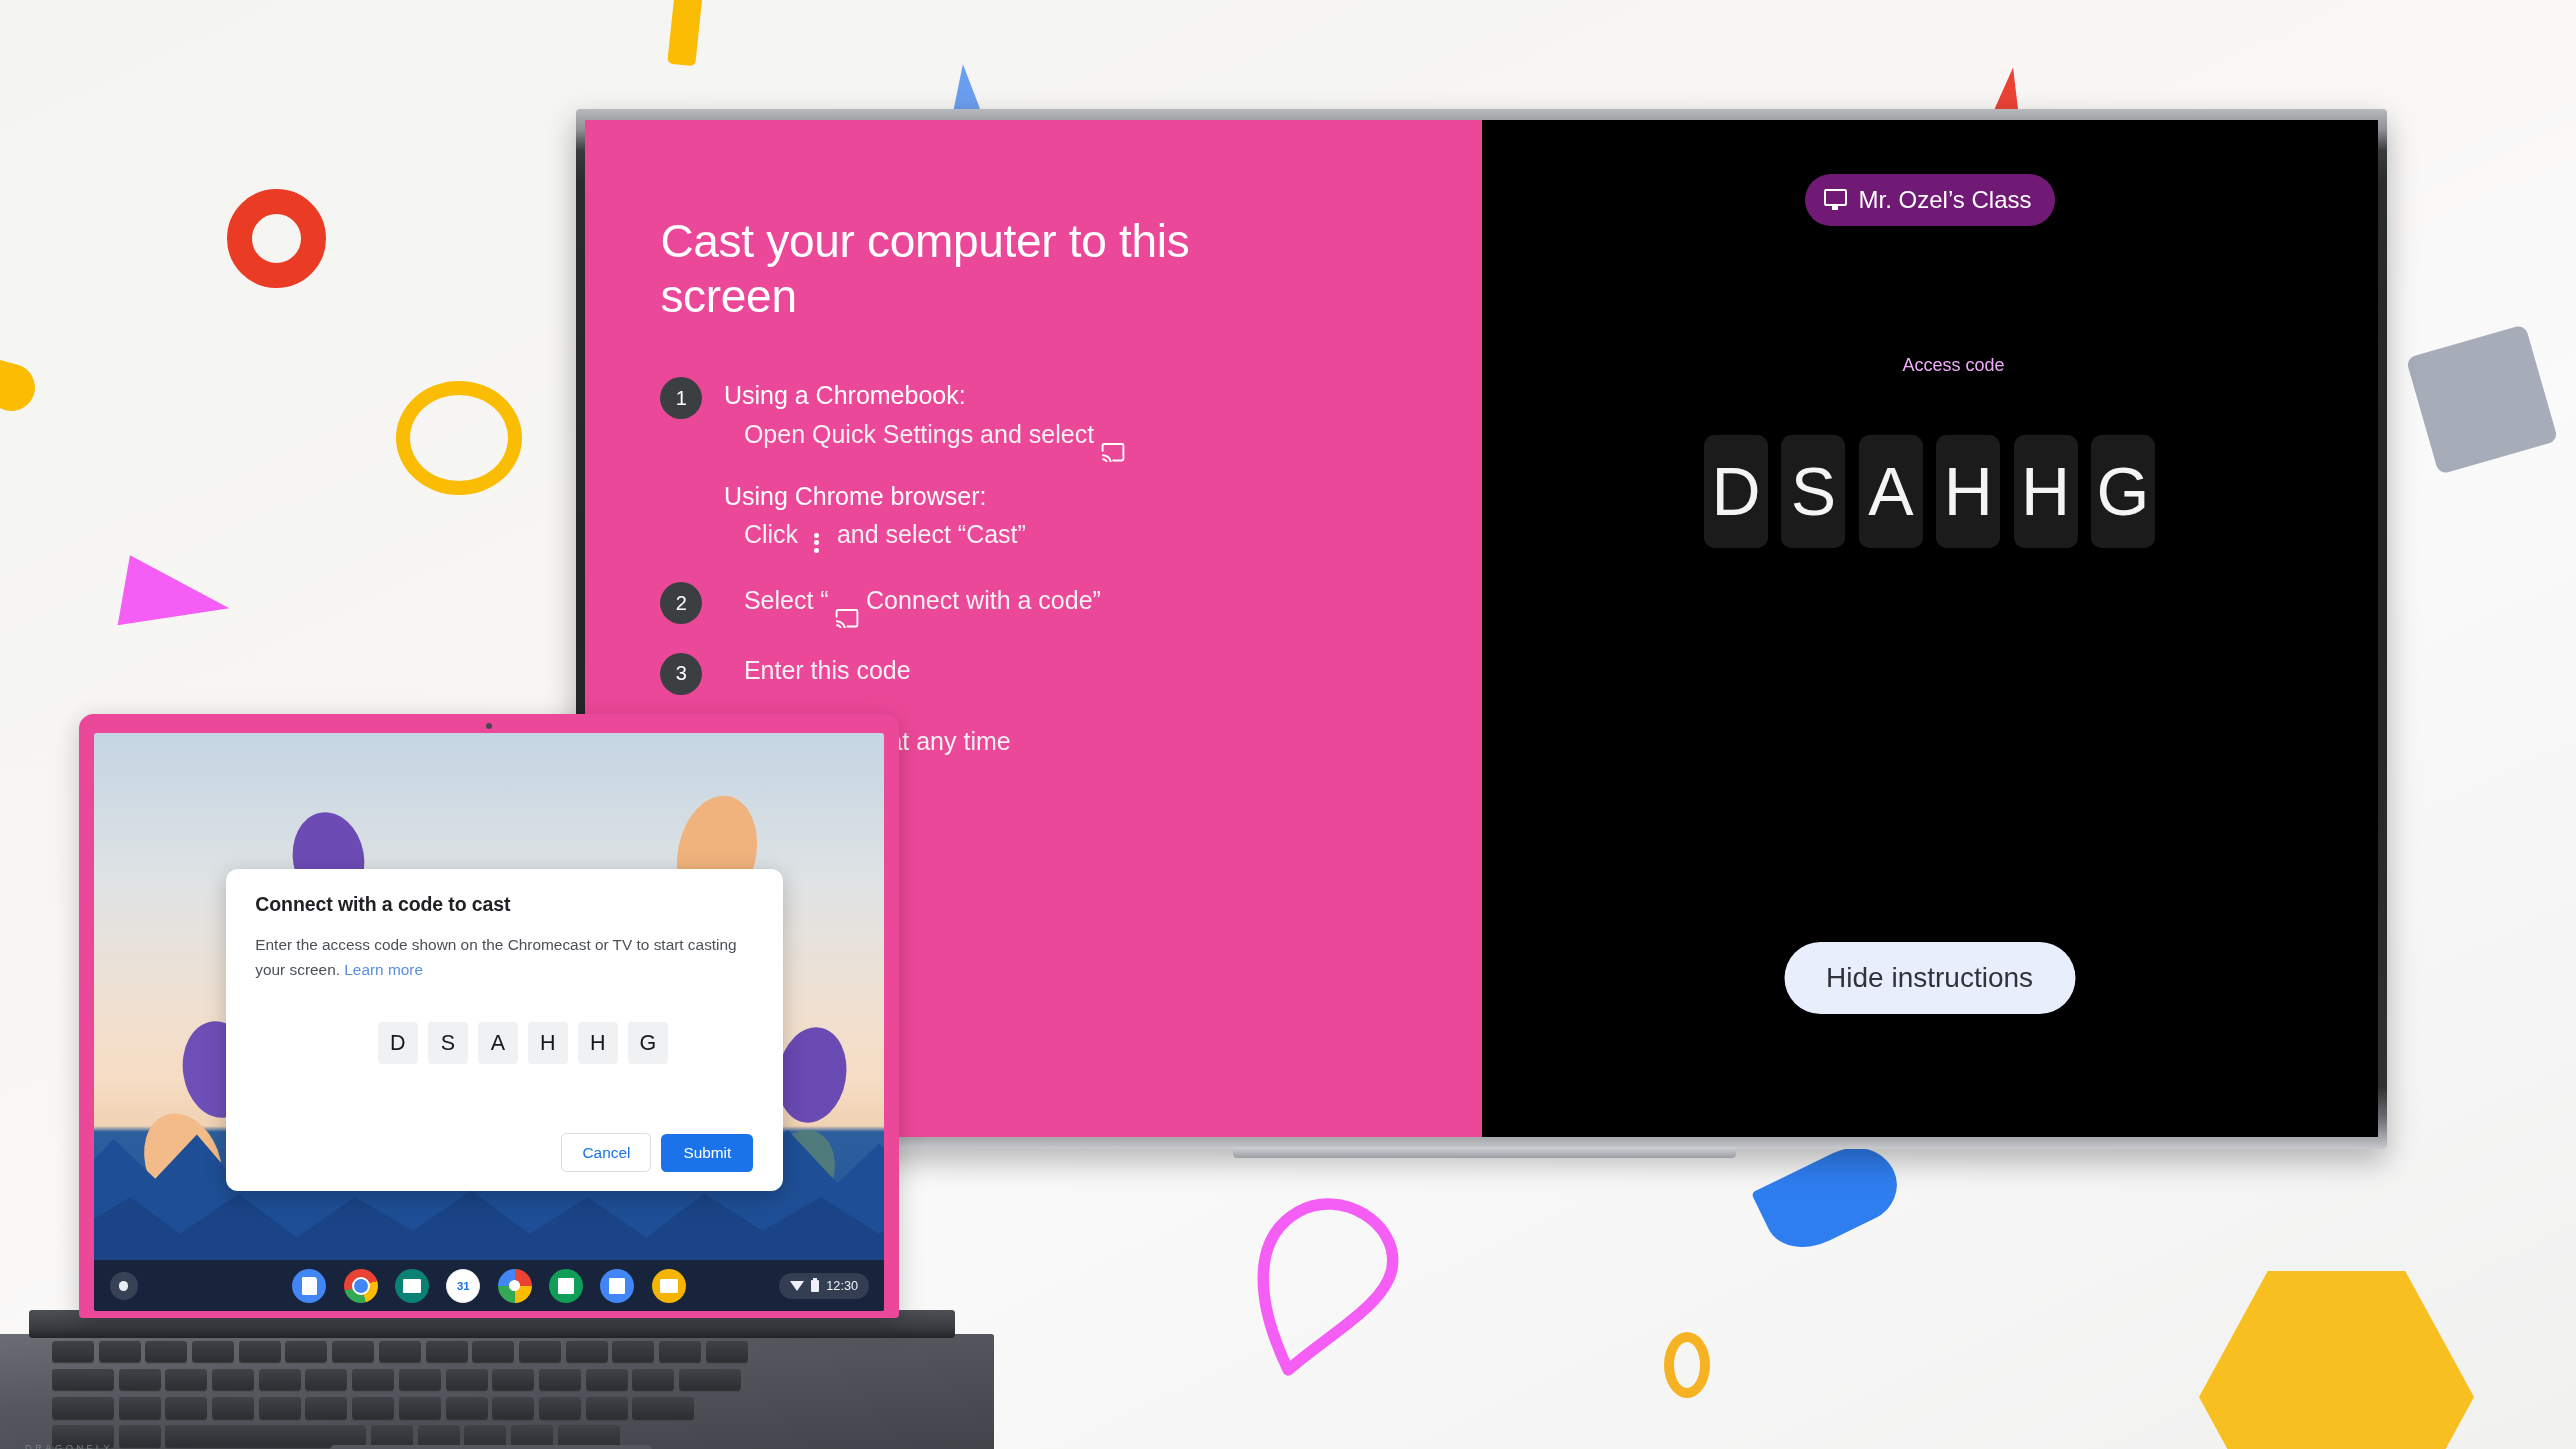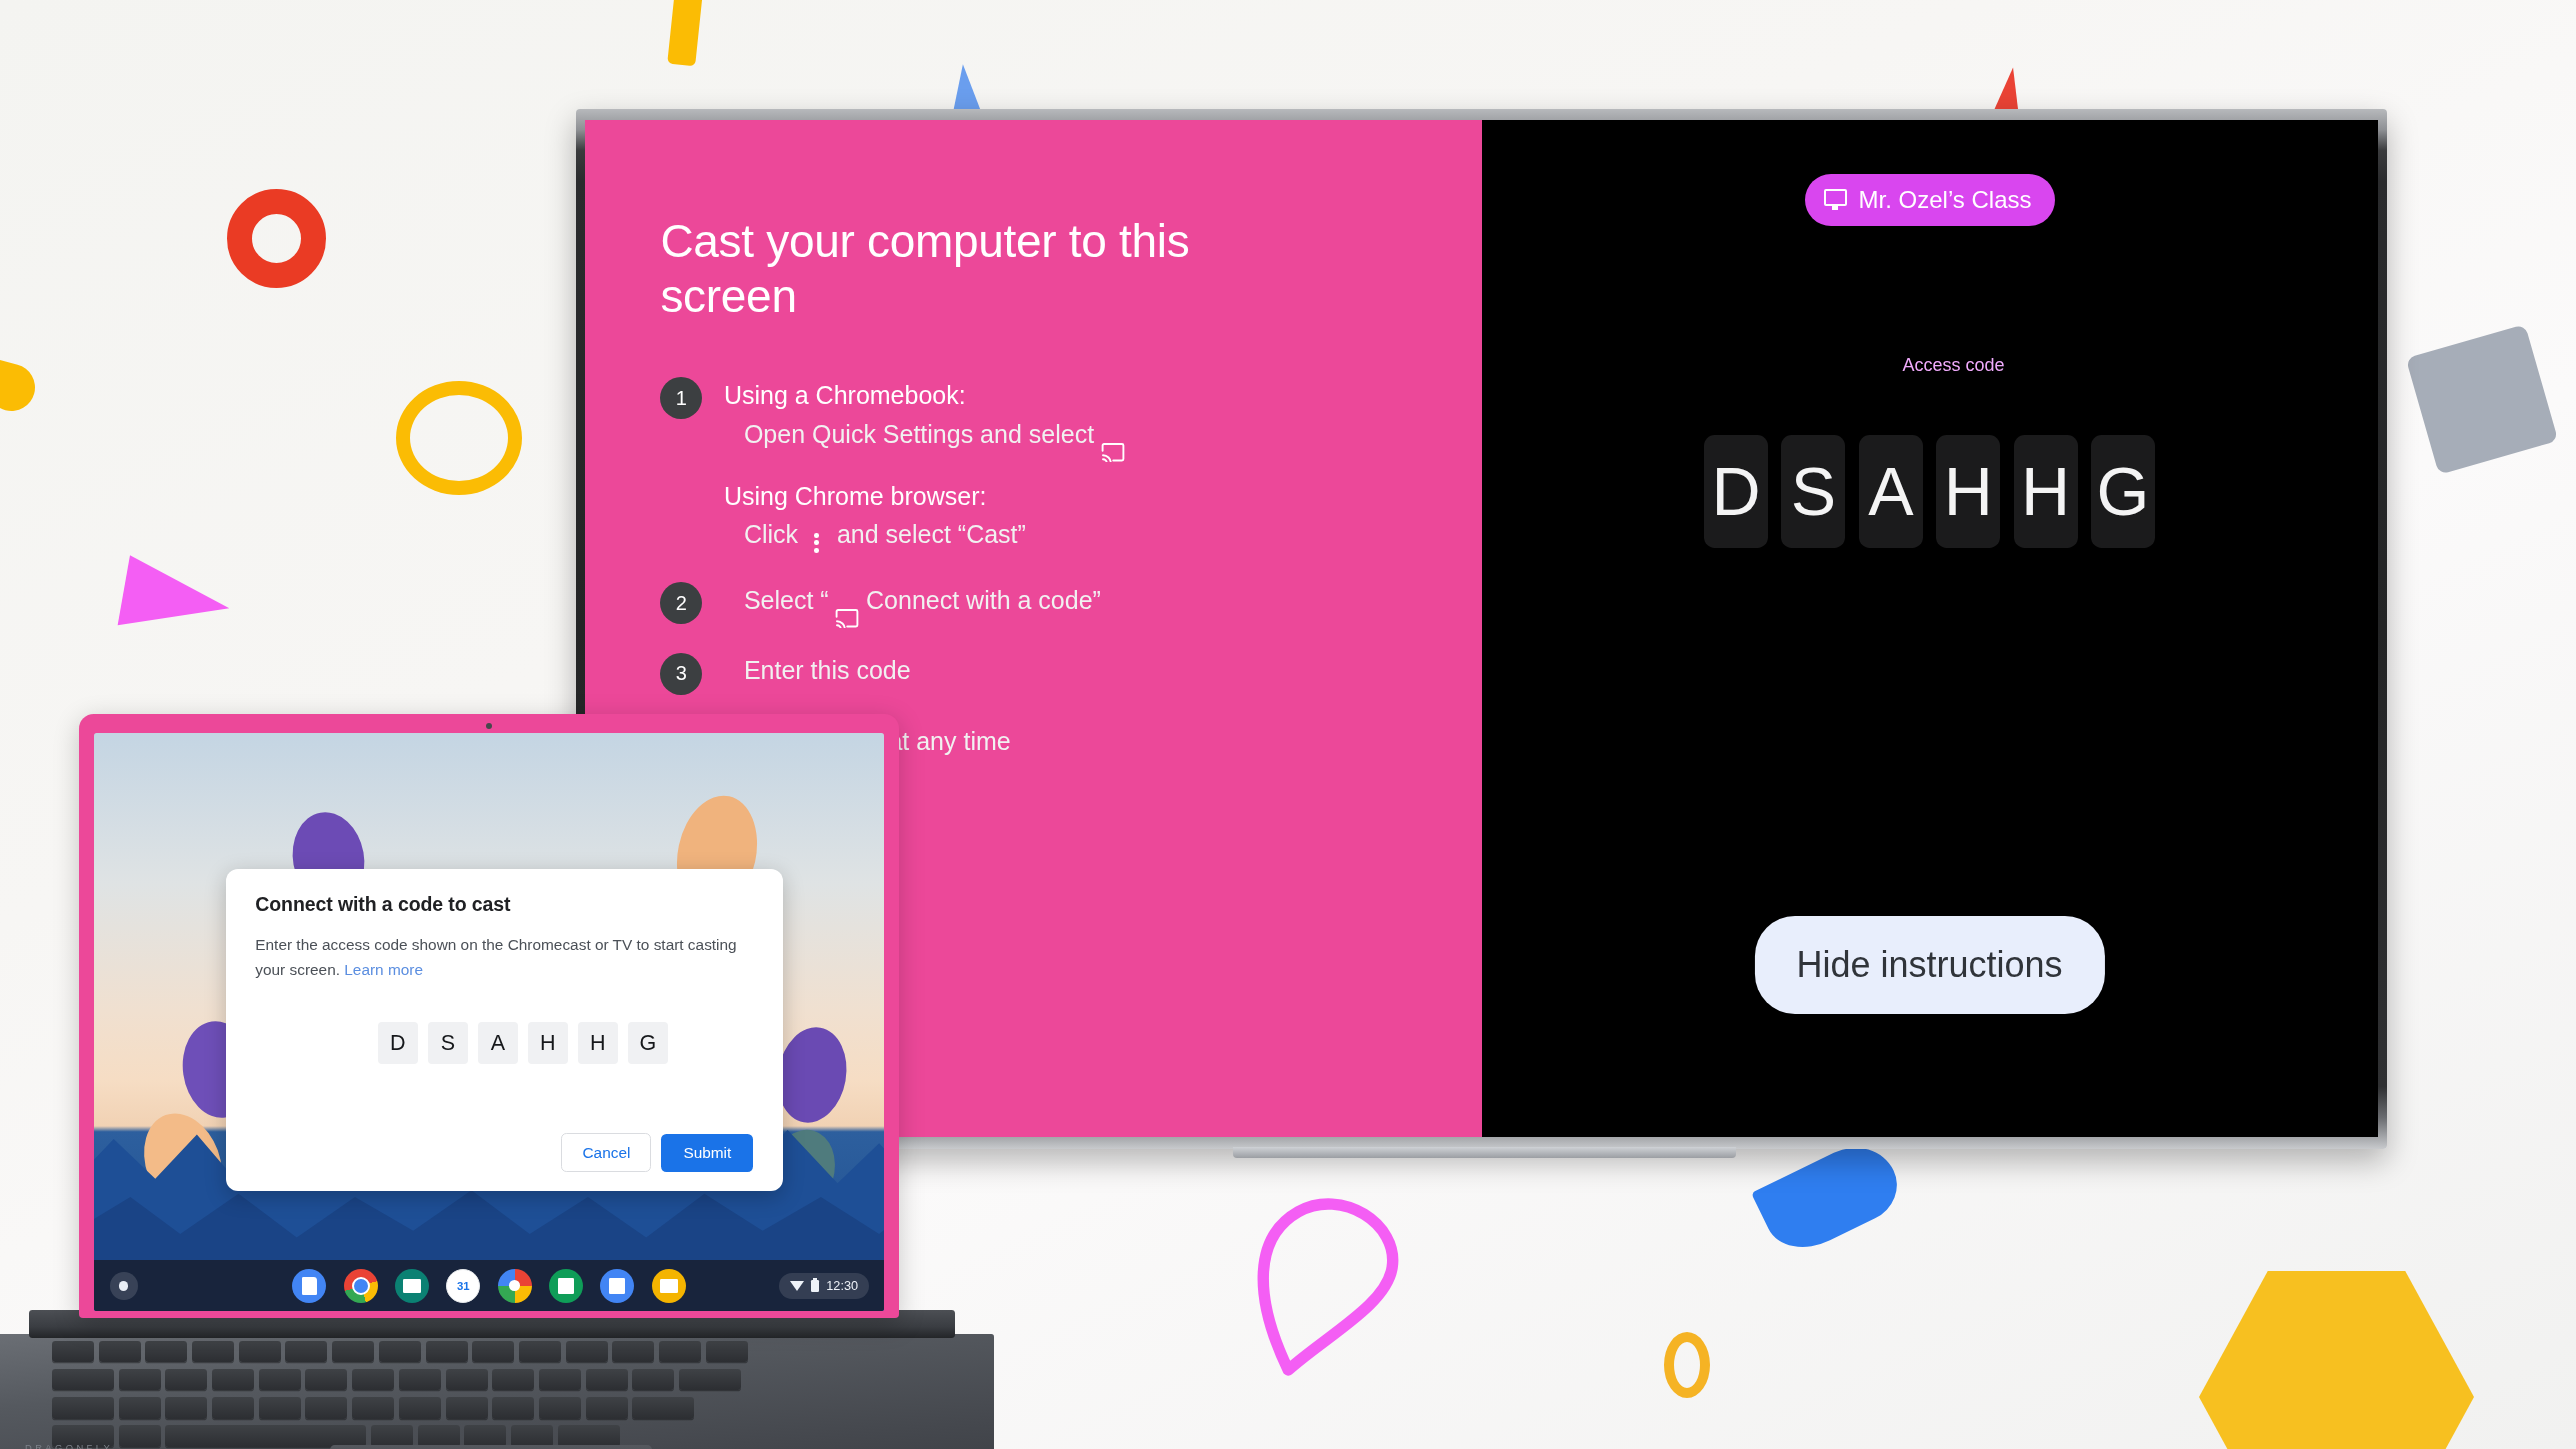--- a/index.html
+++ b/index.html
@@ -147,21 +147,21 @@
 
   
   .tv-right {
     width: 50%; height: 100%;
     background: #000000;
     position: relative;
     display: flex; flex-direction: column; align-items: center;
   }
   .device-chip {
     margin-top: 54px;
-    background: #d946ef; color: #fff;
+    background: #701a75; color: #fff;
     border-radius: 27px;
     padding: 12px 23px 12px 19px;
     display: flex; align-items: center; gap: 12px;
     font-size: 24px;
   }
   .icon-monitor {
     width: 23px; height: 21.5px; position: relative; flex: 0 0 auto;
   }
   .icon-monitor .m-body {
     position: absolute; left: 0; top: 0; width: 23px; height: 17px;
@@ -183,22 +183,22 @@
     background: #1b1b1c;
     border-radius: 10.7px;
     display: flex; align-items: center; justify-content: center;
     color: #f4f4f4; font-size: 68px; font-weight: 400; line-height: 1;
   }
   .hide-btn {
     position: absolute; left: 50%; transform: translateX(-50%);
     bottom: 123px;
     background: #e8eefc; color: #30343a;
     border: none; border-radius: 40px;
-    padding: 28px 42px;
-    font-size: 36px; font-family: inherit; cursor: pointer;
+    padding: 20px 42px;
+    font-size: 28px; font-family: inherit; cursor: pointer;
     white-space: nowrap;
   }
 
   
   .laptop { position: absolute; left: 79px; top: 714px; width: 906px; }
   .lid {
     width: 820px; height: 604px;
     background: #ec4899;
     border-radius: 14.8px 14.8px 4px 4px;
     padding: 19px 14.8px 6.7px 14.8px;

